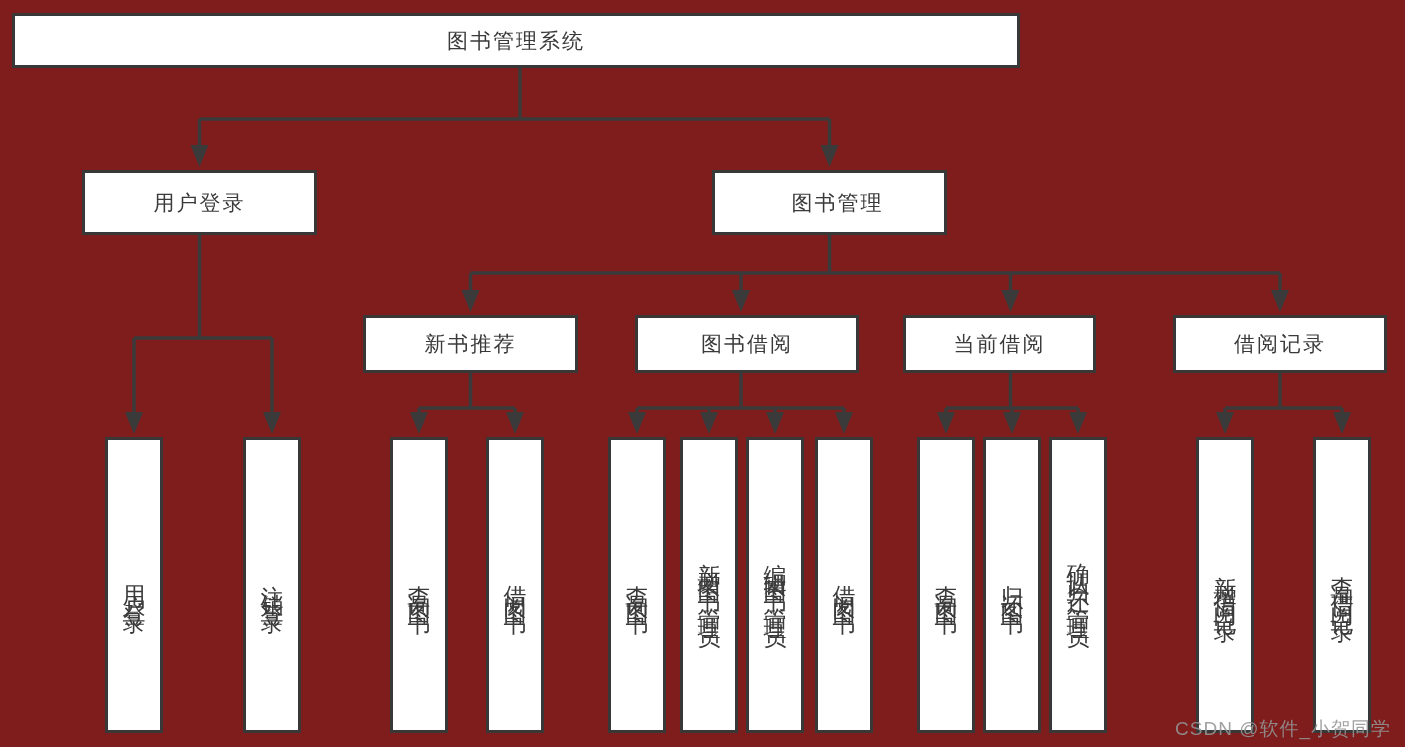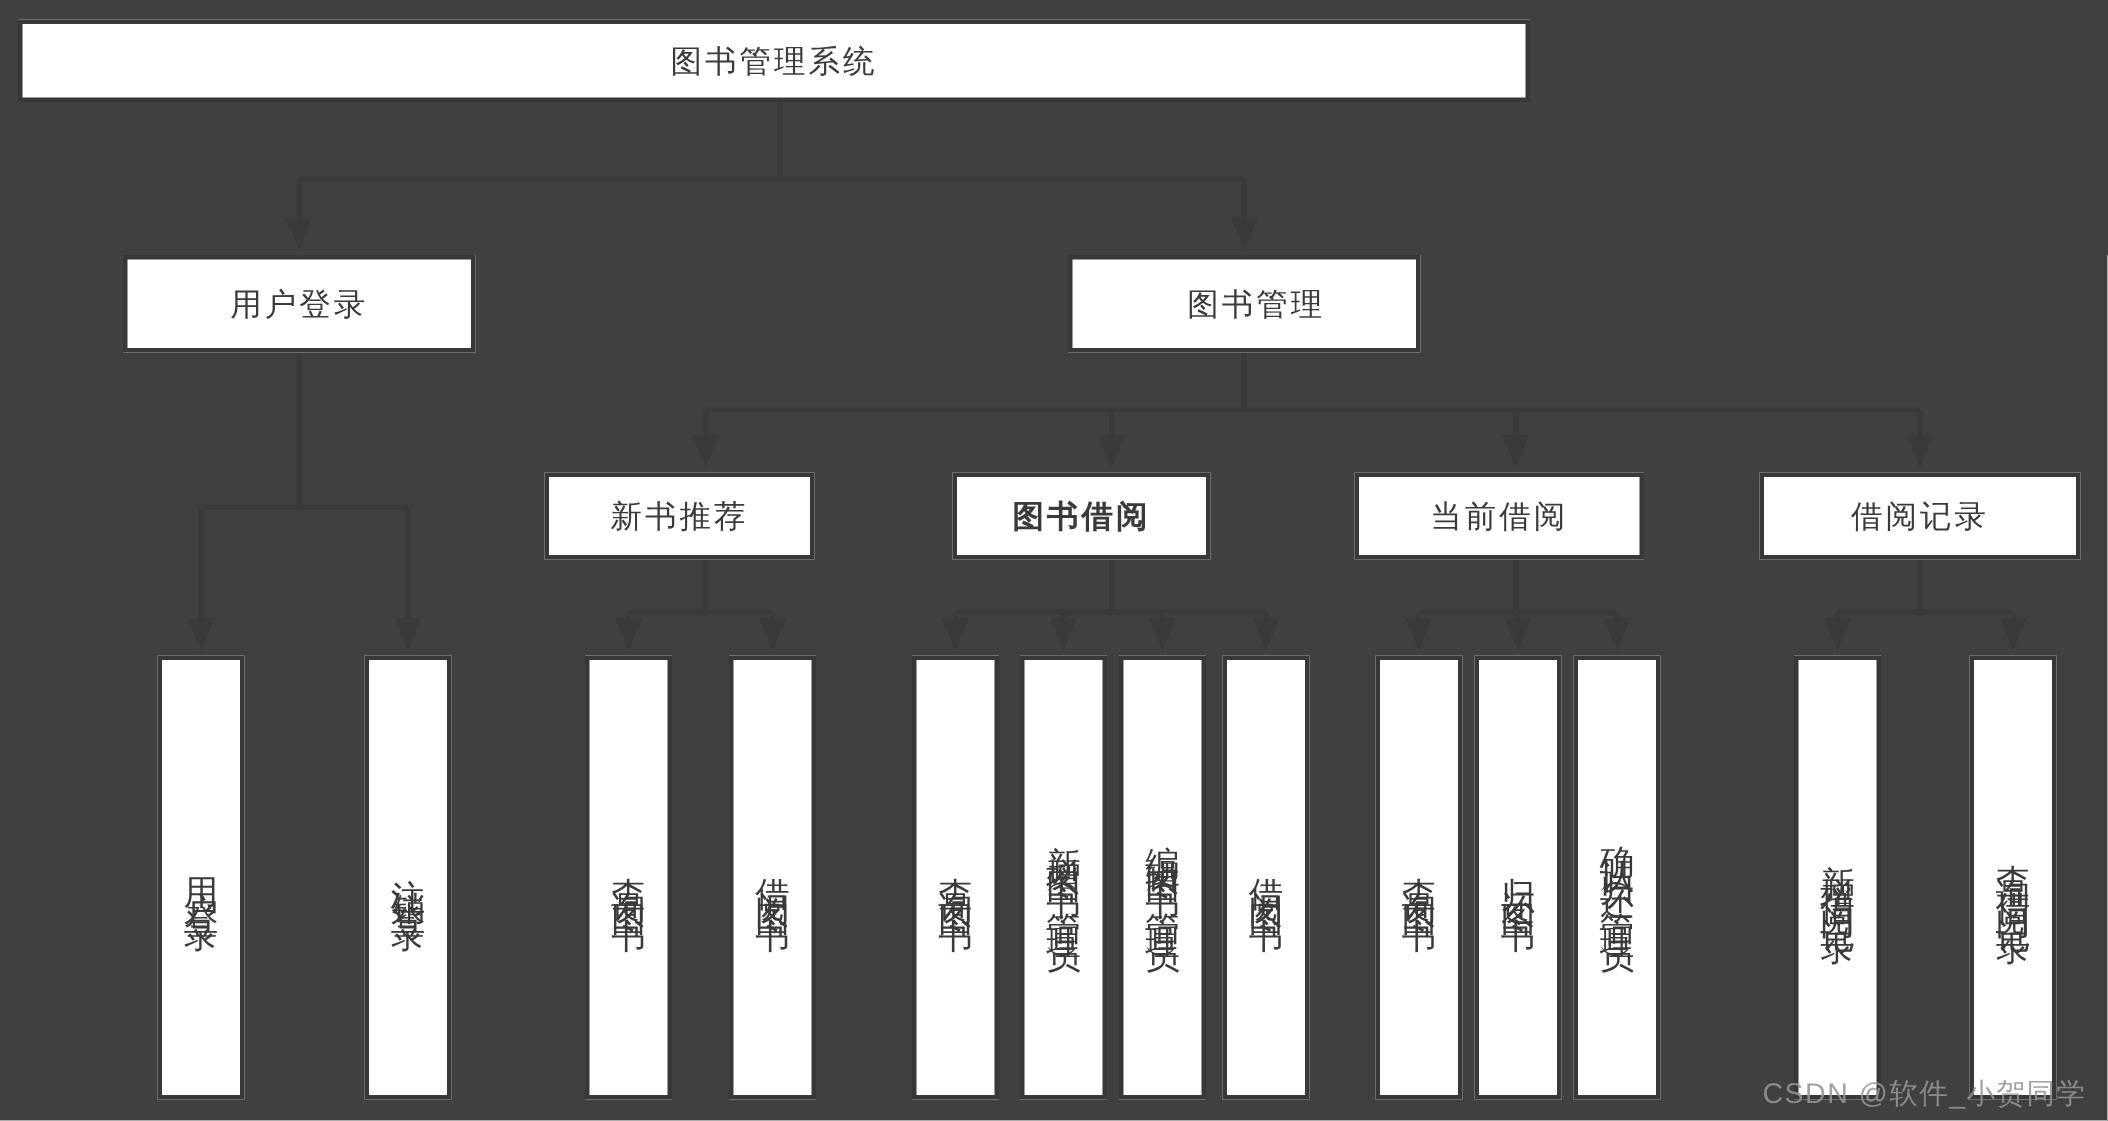--- a/index.html
+++ b/index.html
@@ -1,19 +1,19 @@
 <!DOCTYPE html>
 <html><head>
 <meta charset="utf-8">
 <style>
   html,body { margin:0; padding:0; background:#ffffff; }
   .stage {
     position:relative;
     width:1405px; height:747px;
-    background:#404040;
+    background:#7f1d1d;
     font-family:"Liberation Sans","DejaVu Sans",sans-serif;
     overflow:hidden;
   }
   .connectors { position:absolute; left:0; top:0; z-index:1; }
   .node {
     position:absolute;
     box-sizing:border-box;
     border:3px solid #383838;
     background:#ffffff;
     display:flex;
@@ -30,22 +30,22 @@
     line-height:1.0;
     letter-spacing:9px;
     color:#3a3a3a;
   }
   
   .root       { left:12px;   top:13px;  width:1008px; height:55px; }
   .lvl2       { top:170px;   height:65px; width:235px; }
   .user-login { left:82px; }
   .book-mgmt  { left:712px;padding-left:16px; }
   .lvl3       { top:315px;   height:58px; }
-  .g-newrec   { left:363px;  width:180px; }
-  .g-borrow   { left:635px;  width:172px;font-weight:bold; }
+  .g-newrec   { left:363px;  width:215px; }
+  .g-borrow   { left:635px;  width:224px; }
   .g-current  { left:903px;  width:193px; }
   .g-records  { left:1173px; width:214px; }
   .leaf       { top:437px;   height:296px; width:58px; }
   .x105 {left:105px} .x243 {left:243px}
   .x390 {left:390px} .x486 {left:486px}
   .x608 {left:608px} .x680 {left:680px} .x746 {left:746px} .x815 {left:815px}
   .x917 {left:917px} .x983 {left:983px} .x1049{left:1049px}
   .x1196{left:1196px} .x1313{left:1313px}
   .watermark {
     position:absolute;

